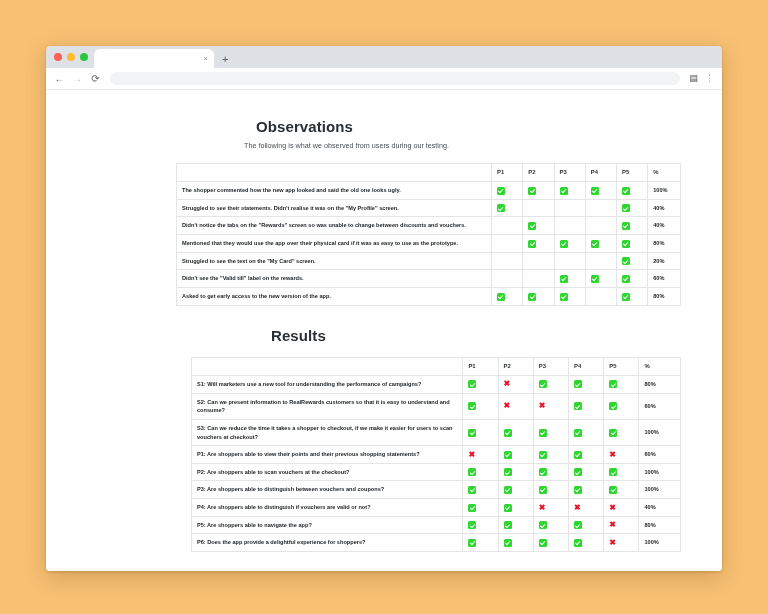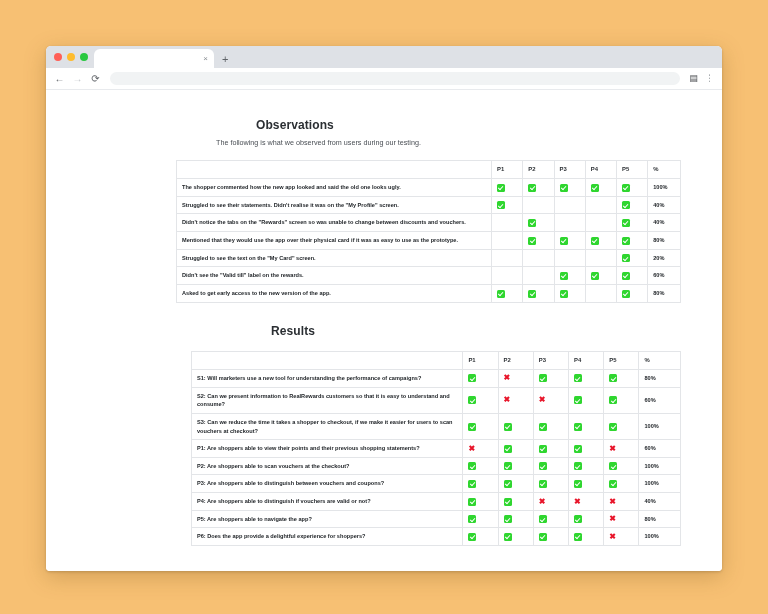--- a/index.html
+++ b/index.html
@@ -135,31 +135,31 @@
     overflow: hidden;
     padding: 28px 0 0 0;
   }
   .content {
     width: 505px;
     margin: 0 auto;
     margin-left: 130px;
   }
 
   .section-heading {
-    font-size: 12px;
+    font-size: 15px;
     font-weight: bold;
     color: #2b2f33;
     letter-spacing: 0.1px;
     margin-left: 80px;
   }
   .section-sub {
     font-size: 7.2px;
     color: #4a4f55;
     margin-top: 6px;
-    margin-left: 40px;
+    margin-left: 68px;
   }
 
   .table-wrap { margin-top: 13px; }
 
   table {
     width: 100%;
     border-collapse: collapse;
     table-layout: fixed;
   }
   th, td {

